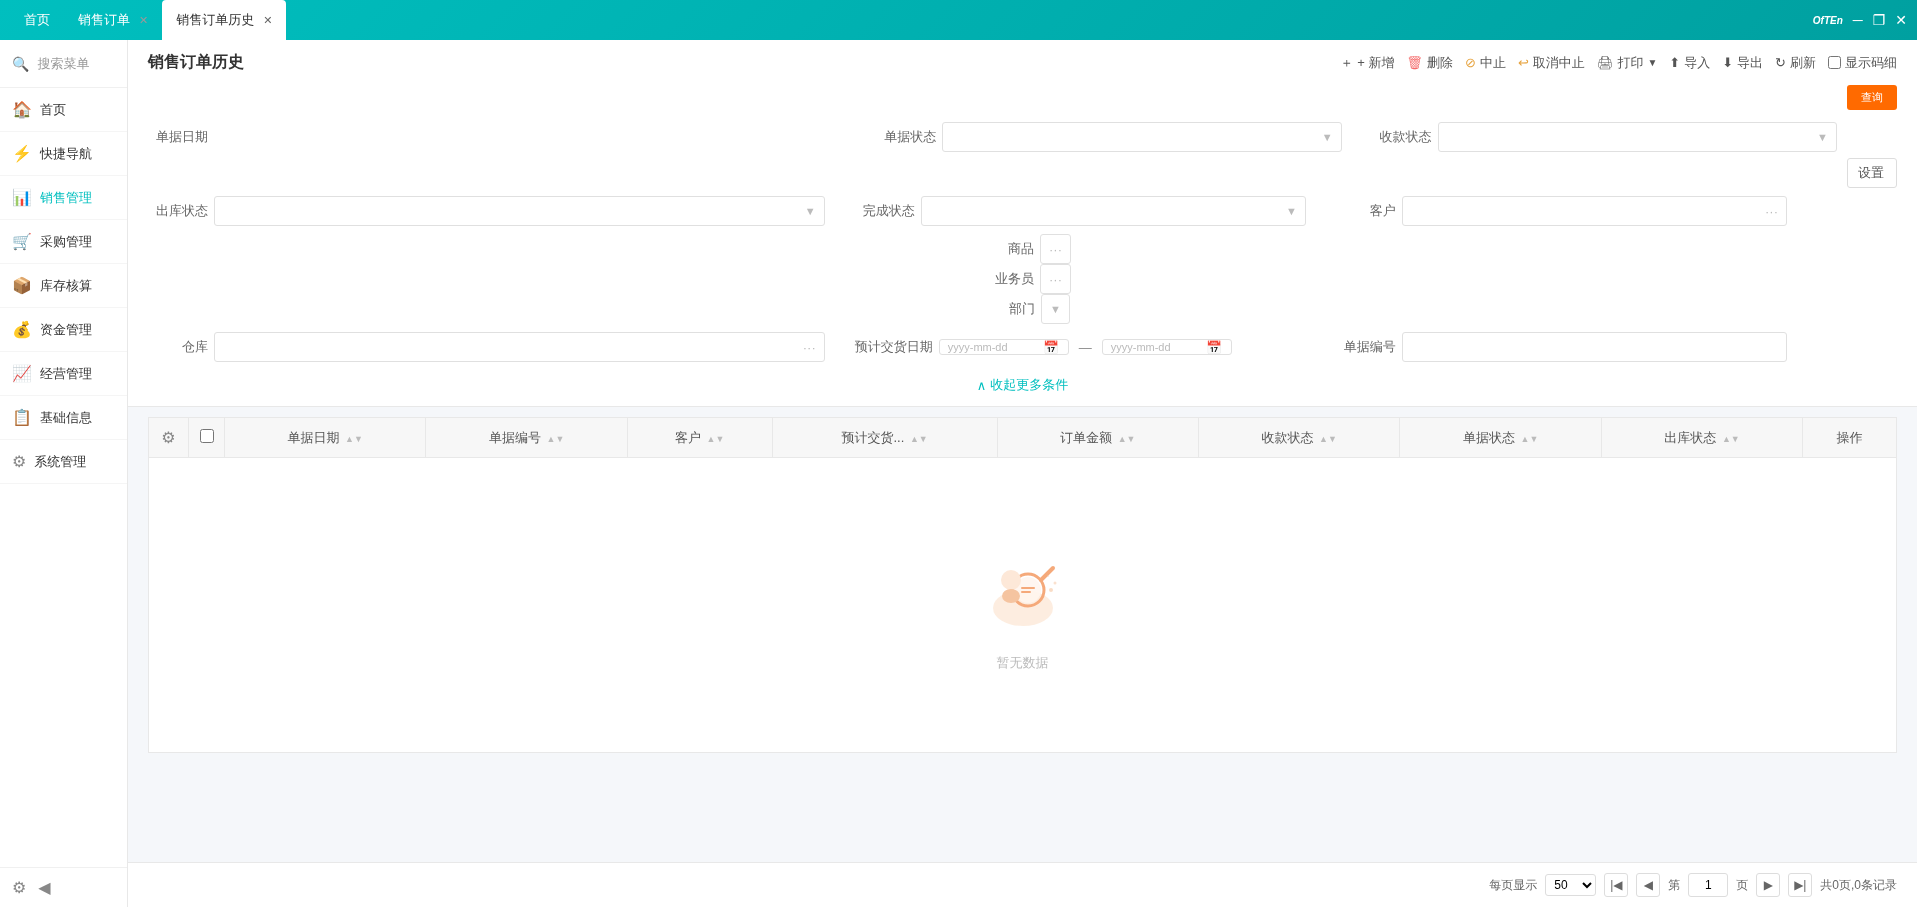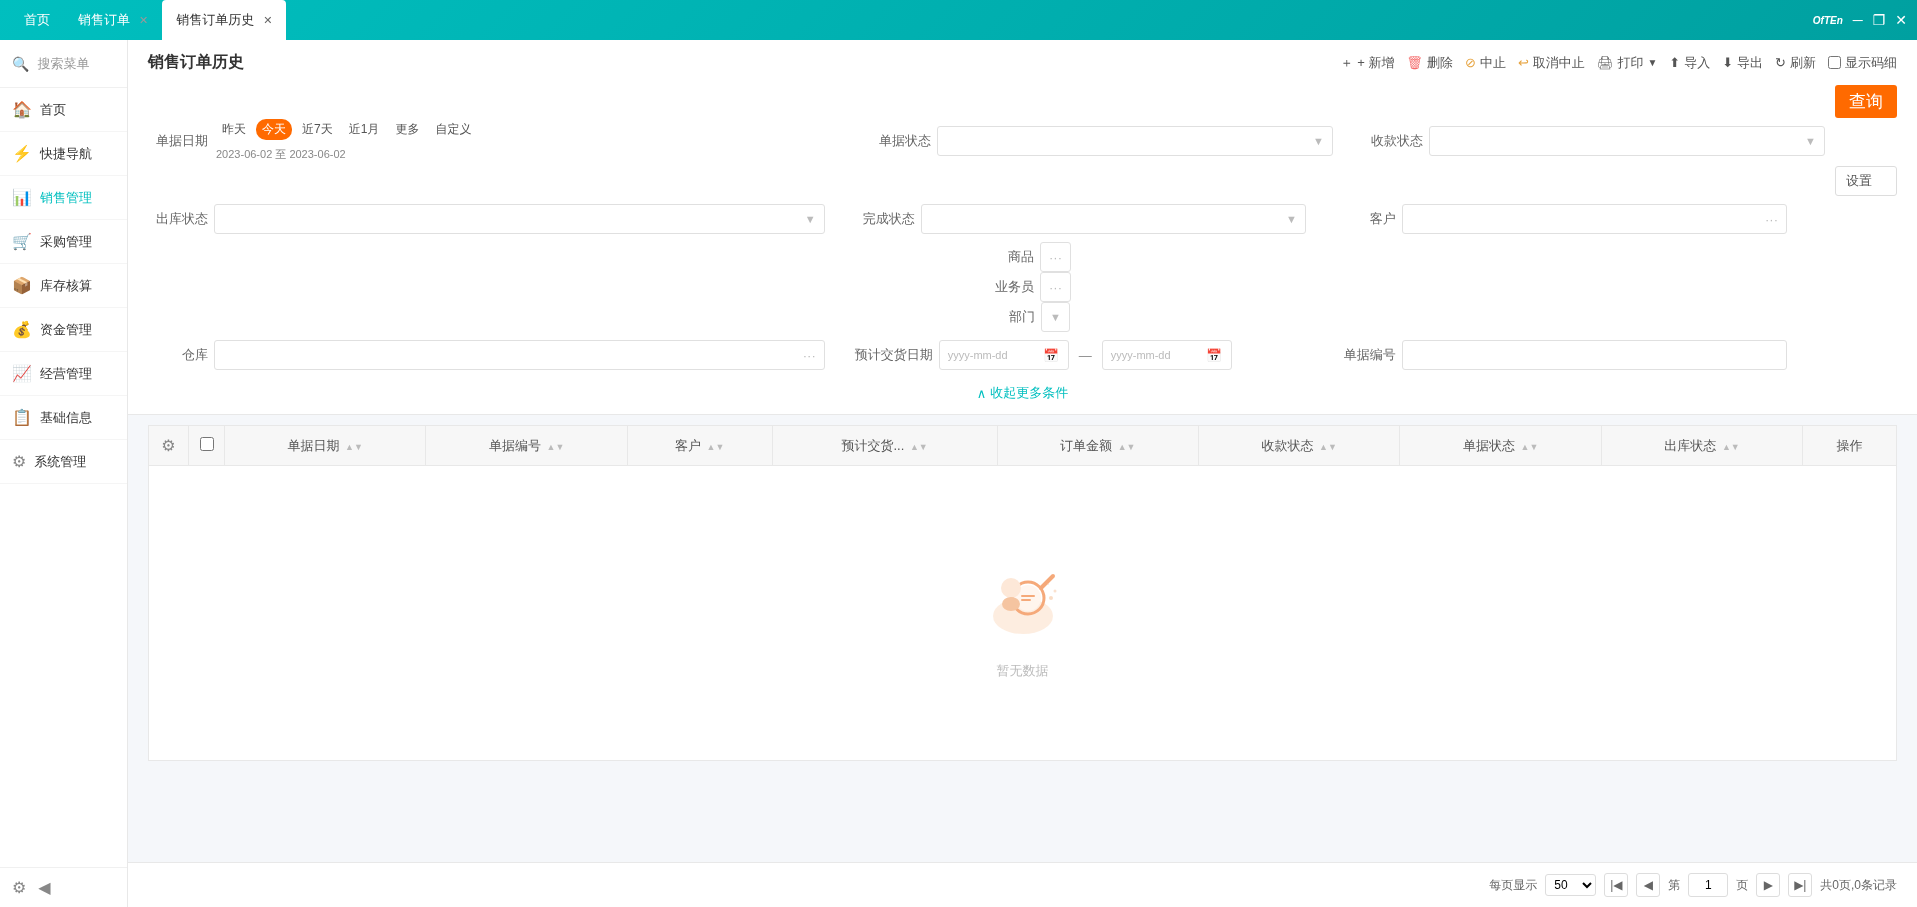--- a/index.html
+++ b/index.html
@@ -132,21 +132,21 @@
       cursor: pointer;
       color: #555;
       font-size: 12px;
       white-space: nowrap;
     }
     .toolbar-btn.primary {
       background: #ff6a00;
       color: #fff;
       padding: 5px 14px;
       border-radius: 3px;
-      font-size: 17px;
+      font-size: 11px;
     }
     .toolbar-btn.secondary {
       background: #fff;
       border: 1px solid #ddd;
       padding: 5px 10px;
       border-radius: 3px;
       font-size: 13px;
       color: #555;
       margin-top: 44px;
     }
@@ -218,21 +218,21 @@
       justify-content: center;
       color: #00bfbf;
       cursor: pointer;
       font-size: 12px;
       gap: 4px;
       padding: 4px 0;
     }
     .date-input {
       border: 1px solid #e0e0e0;
       border-radius: 3px;
-      height: 30px;
+      height: 16px;
       padding: 0 8px;
       background: #fff;
       color: #bbb;
       font-size: 12px;
       display: flex;
       align-items: center;
       gap: 4px;
       width: 130px;
       cursor: pointer;
     }
@@ -449,31 +449,20 @@
             <span>显示码细</span>
           </div>
         </div>
       </div>
 
       <div class="filter-area" style="padding: 0 0 8px 0;">
 
         <div class="filter-row" style="margin-bottom:8px;">
           <div class="filter-item" style="flex:1.5; gap:8px;">
             <span class="filter-label">单据日期</span>
-            <div style="display:flex;flex-direction:column;gap:3px;">
-              <div class="date-tabs">
-                <span class="date-tab">昨天</span>
-                <span class="date-tab active">今天</span>
-                <span class="date-tab">近7天</span>
-                <span class="date-tab">近1月</span>
-                <span class="date-tab">更多</span>
-                <span class="date-tab">自定义</span>
-              </div>
-              <span class="date-range">2023-06-02 至 2023-06-02</span>
-            </div>
           </div>
           <div class="filter-separator"></div>
           <div class="filter-item" style="flex:1;">
             <span class="filter-label">单据状态</span>
             <div class="filter-control">
               <span class="arrow">▼</span>
             </div>
           </div>
           <div class="filter-separator"></div>
           <div class="filter-item" style="flex:1;">

